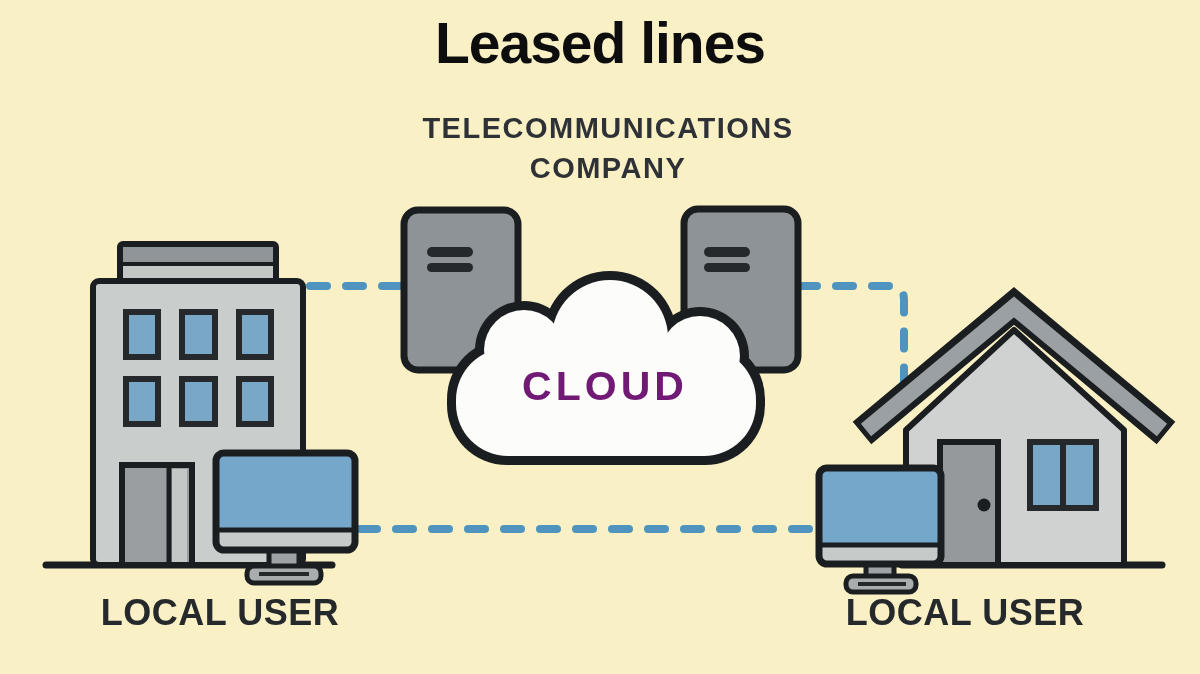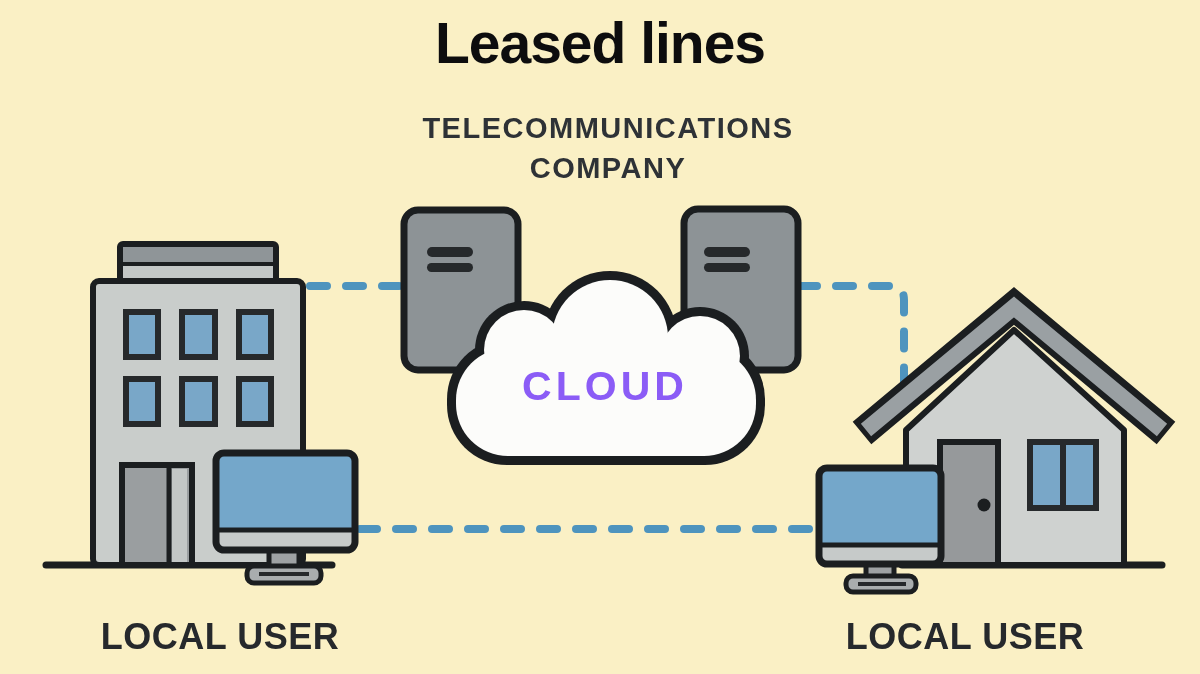--- a/index.html
+++ b/index.html
@@ -15,24 +15,24 @@
   .title{
     left:0;top:10px;width:1200px;
     font-size:57px;letter-spacing:-1px;color:#0D0D0E;
   }
   .subtitle{
     left:8px;top:108px;width:1200px;
     font-size:29px;line-height:40px;letter-spacing:1.5px;color:#2E3236;
   }
   .cloud-label{
     left:450px;top:363px;width:310px;
-    font-size:41px;letter-spacing:4px;color:#8b5cf6;
+    font-size:41px;letter-spacing:4px;color:#701a75;
   }
   .user-label{
-    top:616px;font-size:36px;letter-spacing:0.5px;color:#26292C;
+    top:592px;font-size:36px;letter-spacing:0.5px;color:#26292C;
   }
   .local-label{left:40px;width:360px;}
   .remote-label{left:790px;width:350px;}
 </style>
 </head>
 <body>
 
 <div class="stage">
 
   <svg class="diagram" width="1200" height="674" viewBox="0 0 1200 674">

